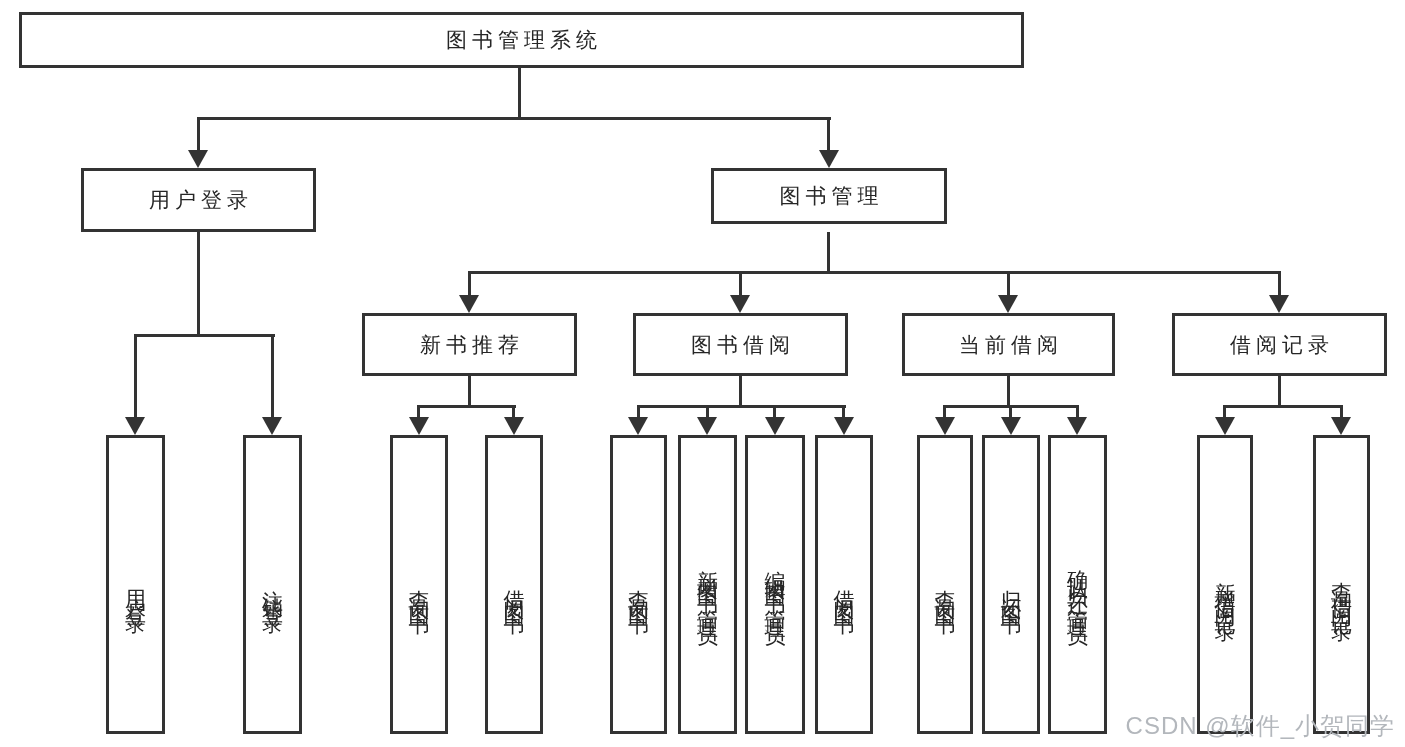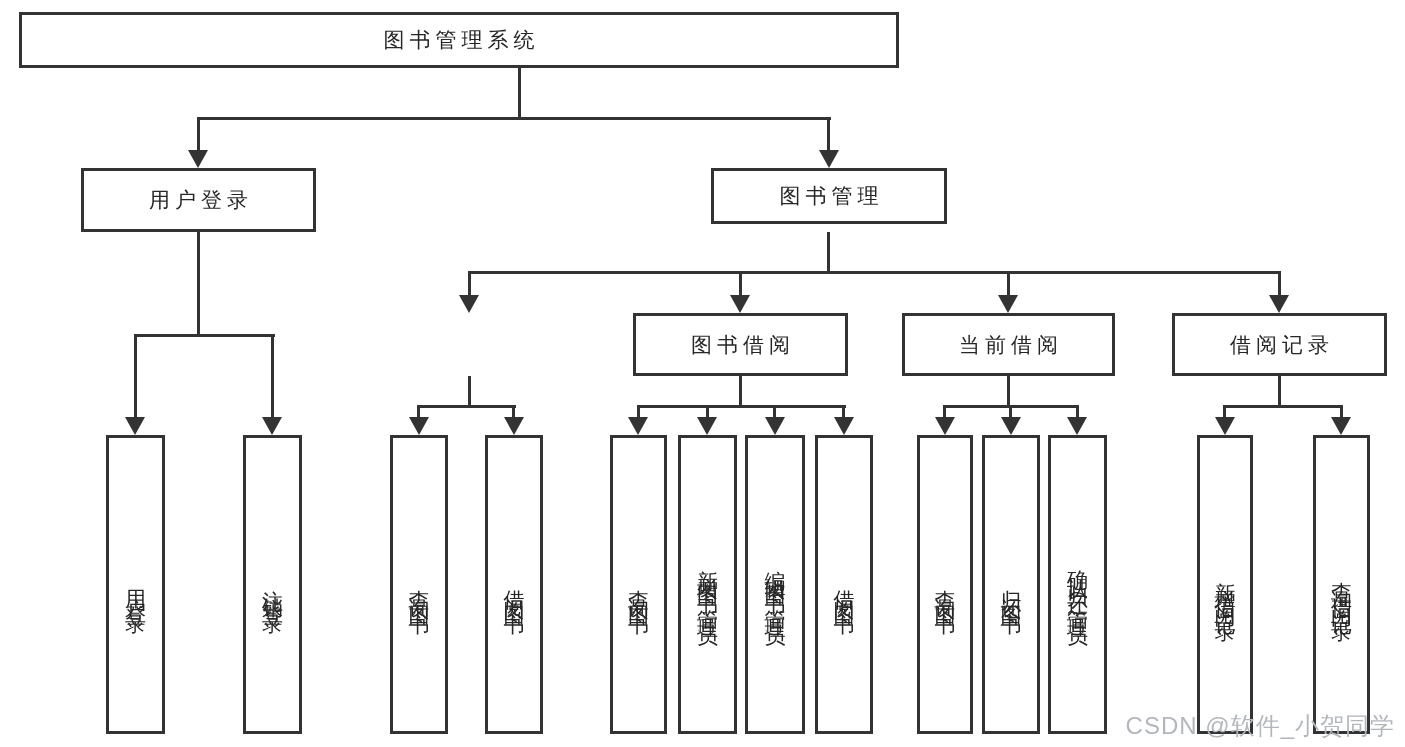--- a/index.html
+++ b/index.html
@@ -23,26 +23,27 @@
   .watermark{
     position:absolute;right:10px;bottom:5px;z-index:5;
     color:#b3b7bc;font-size:24px;letter-spacing:1px;white-space:nowrap;
   }
 </style>
 </head>
 <body>
 
 <div class="canvas">
 
-  <div class="box h" style="left:19px;top:12px;width:880px;height:56px;">图书管理系统</div>
+  <div class="box h" style="left:19px;top:12px;width:1005px;height:56px;">图书管理系统</div>
 
   <div class="box h" style="left:81px;top:168px;width:235px;height:64px;">用户登录</div>
 
   <div class="box h" style="left:711px;top:168px;width:236px;height:56px;">图书管理</div>
 
+  <div class="box h" style="left:362px;top:313px;width:215px;height:63px;">新书推荐</div>
 
   <div class="box h" style="left:902px;top:313px;width:213px;height:63px;">当前借阅</div>
 
   <div class="box h" style="left:633px;top:313px;width:215px;height:63px;">图书借阅</div>
 
   <div class="box h" style="left:1172px;top:313px;width:215px;height:63px;">借阅记录</div>
 
   <div class="box v leaf" style="left:106px;width:59px;">用户登录</div>
 
   <div class="box v leaf" style="left:243px;width:59px;">注销登录</div>

